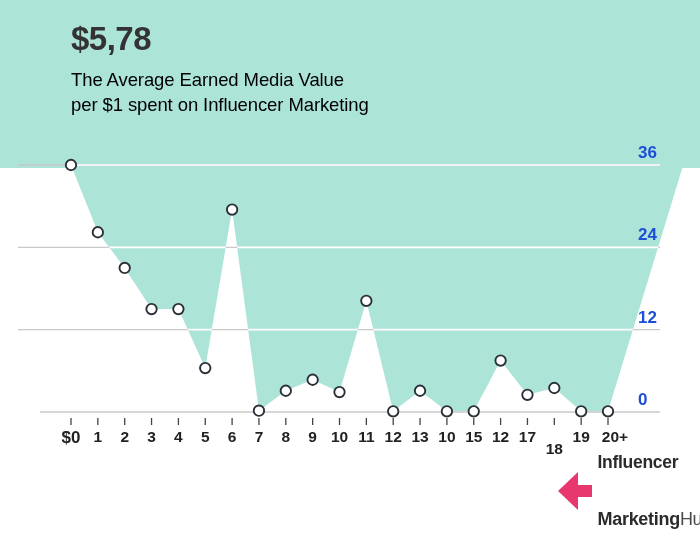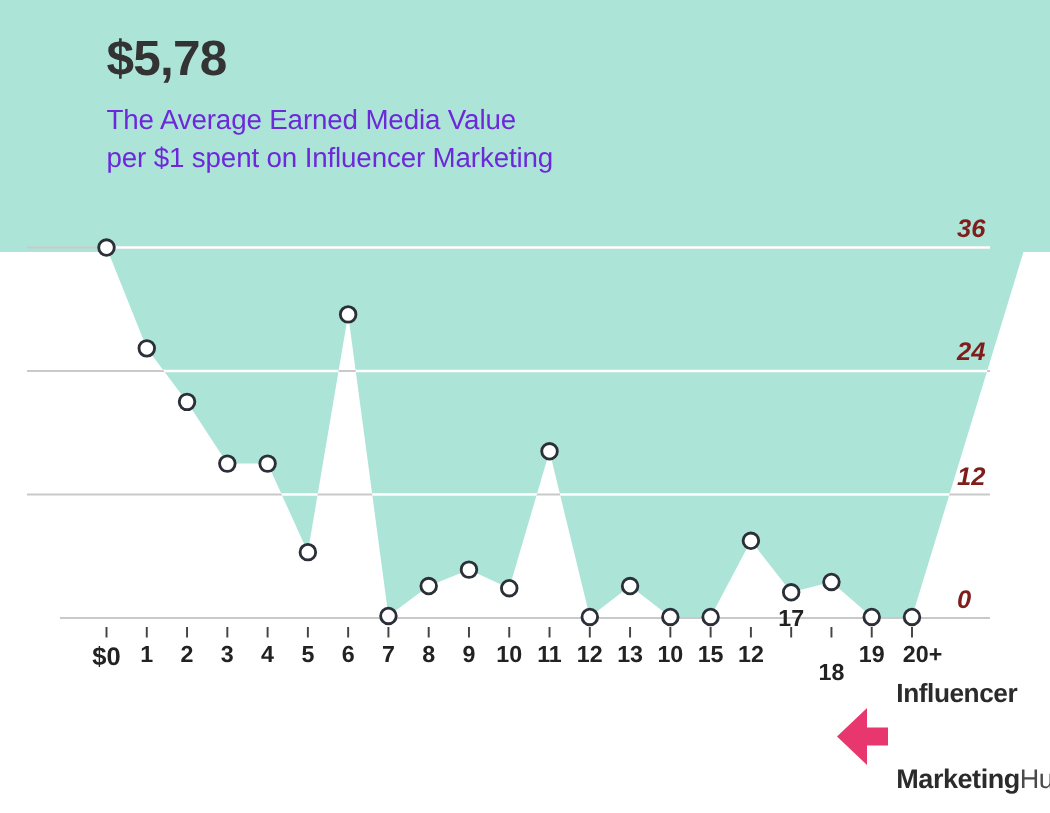--- a/index.html
+++ b/index.html
@@ -17,38 +17,38 @@
     position:absolute;left:0;top:0;width:700px;height:168px;
     background:var(--teal,#ade4d8);
   }
   .kpi{
     position:absolute;left:71px;top:22px;
     font-size:33px;font-weight:bold;color:#333333;letter-spacing:-0.5px;
     line-height:1;
   }
   .headline{
     position:absolute;left:71px;top:68px;
-    font-size:18.5px;font-weight:normal;color:#6d28d9;
+    font-size:18.5px;font-weight:normal;color:#000000;
     line-height:1.33;letter-spacing:-0.1px;
   }
   .headline div{white-space:nowrap;}
   .subline{
     position:absolute;left:71px;top:129px;
     font-size:13.5px;color:#333333;white-space:nowrap;letter-spacing:-0.1px;
   }
 
   
   .plot-wrap{position:absolute;left:0;top:0;width:700px;height:470px;}
   svg.plot{position:absolute;left:0;top:0;width:700px;height:470px;display:block;}
 
   
   .ylab{
     position:absolute;
-    font-size:17px;font-weight:bold;color:#7f1d1d;
-    text-align:left;width:40px;font-style:italic;
+    font-size:17px;font-weight:bold;color:#1d4ed8;
+    text-align:left;width:40px;
   }
 
   
   .xlab{
     position:absolute;
     font-size:15.5px;font-weight:bold;color:#222222;
     text-align:center;white-space:nowrap;
     transform:translateX(-50%);
   }
 
@@ -160,21 +160,21 @@
       <div class="xlab" style="left: 258.95px; top: 428px;">7</div>
       <div class="xlab" style="left: 285.8px; top: 428px;">8</div>
       <div class="xlab" style="left: 312.65px; top: 428px;">9</div>
       <div class="xlab" style="left: 339.5px; top: 428px;">10</div>
       <div class="xlab" style="left: 366.35px; top: 428px;">11</div>
       <div class="xlab" style="left: 393.2px; top: 428px;">12</div>
       <div class="xlab" style="left: 420.05px; top: 428px;">13</div>
       <div class="xlab" style="left: 446.9px; top: 428px;">10</div>
       <div class="xlab" style="left: 473.75px; top: 428px;">15</div>
       <div class="xlab" style="left: 500.6px; top: 428px;">12</div>
-      <div class="xlab" style="left: 527.45px; top: 404px;">17</div>
+      <div class="xlab" style="left: 527.45px; top: 428px;">17</div>
       <div class="xlab" style="left: 554.3px; top: 428px; margin-top: 12px;">18</div>
       <div class="xlab" style="left: 581.15px; top: 428px;">19</div>
       <div class="xlab" style="left: 615px; top: 428px;">20+</div>
     </div>
 
   <div class="logo">
     <svg class="logo-mark" viewBox="0 0 34 38">
       <polygon points="0,19 20,0 20,13 34,13 34,25 20,25 20,38" fill="#e8376f"></polygon>
     </svg>
     <div class="logo-text">

